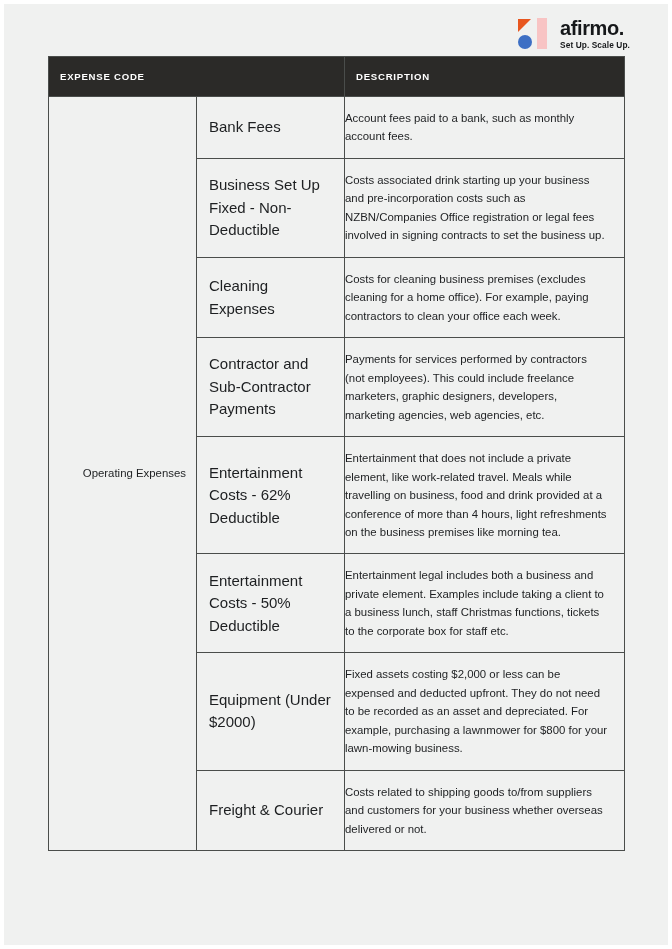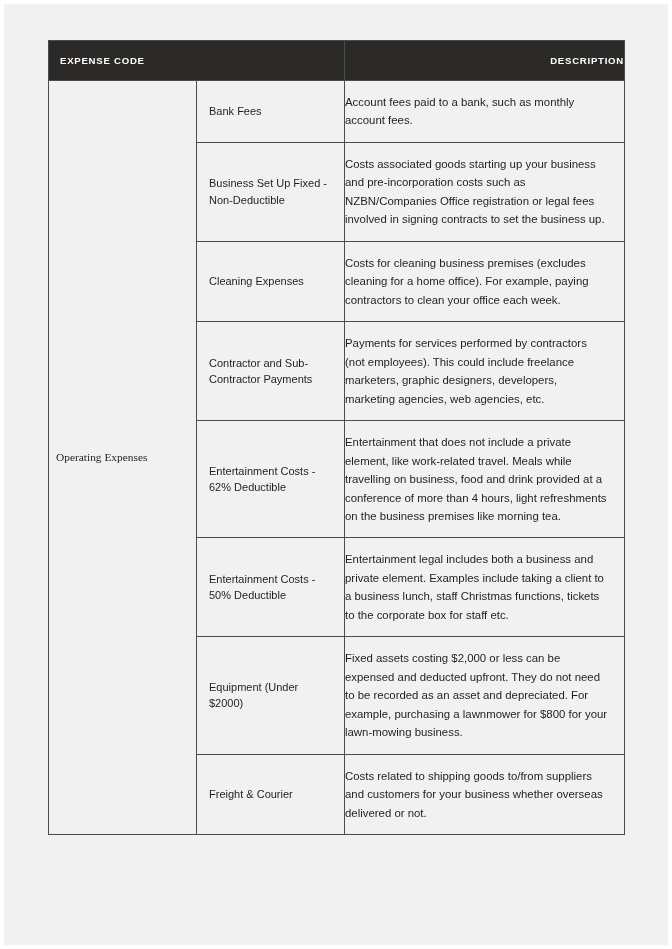--- a/index.html
+++ b/index.html
@@ -85,21 +85,21 @@
     font-weight: bold;
     color: #16181a;
     letter-spacing: 0.1px;
     margin-top: 3px;
   }
 
   
   .table-wrap {
     position: absolute;
     left: 44px;
-    top: 36px;
+    top: 52px;
     width: 576px;
   }
   table.expense-table {
     width: 576px;
     border-collapse: collapse;
     table-layout: fixed;
     background: #f0f1f0;
   }
   table.expense-table th,
   table.expense-table td {
@@ -112,69 +112,79 @@
     color: #ffffff;
     font-size: 9.6px;
     font-weight: bold;
     letter-spacing: 0.75px;
     text-align: left;
     padding: 14px 0 14px 11px;
     border-color: #2b2a28;
     height: 40px;
   }
   th.col-code   { width: 296px; }
-  th.col-desc   { width: 280px; text-align: right; }
+  th.col-desc   { width: 280px; }
 
   td.group-cell {
     width: 111px;
     font-size: 11.4px;
     color: #1d1f21;
     line-height: 1.45;
     padding: 10px 10px 10px 7px;
-    text-align: left;
-    font-family: Liberation Serif, serif;
+    text-align: right;
   }
   td.name-cell {
     width: 175px;
-    font-size: 11px;
+    font-size: 15px;
     color: #1d1f21;
     line-height: 1.5;
     padding: 12px 12px 12px 12px;
   }
   td.desc-cell {
     width: 290px;
     font-size: 11.4px;
     color: #1d1f21;
     line-height: 1.62;
     padding: 12px 16px 12px 0;
   }
 </style>
 </head>
 <body>
 
 <div class="page">
 
+  <div class="brand">
+    <div class="logo-mark">
+      <div class="logo-tri"></div>
+      <div class="logo-circle"></div>
+      <div class="logo-bar"></div>
+    </div>
+    <div class="logo-text">
+      <div class="logo-word"><span>afirmo</span><span class="dot">.</span></div>
+      <div class="logo-tag">Set Up. Scale Up.</div>
+    </div>
+  </div>
 
   <div class="table-wrap">
     <table class="expense-table">
       <thead>
         <tr>
           <th class="col-code" colspan="2">EXPENSE CODE</th>
           <th class="col-desc">DESCRIPTION</th>
         </tr>
       </thead>
       <tbody>
         <tr>
           <td class="group-cell" rowspan="8">Operating Expenses</td>
           <td class="name-cell">Bank Fees</td>
           <td class="desc-cell">Account fees paid to a bank, such as monthly account fees.</td>
         </tr>
         <tr>
           <td class="name-cell">Business Set Up Fixed - Non-Deductible</td>
-          <td class="desc-cell">Costs associated goods starting up your business and pre-incorporation costs such as NZBN/Companies Office registration or legal fees involved in signing contracts to set the business up.</td>
+          <td class="desc-cell">Costs associated drink starting up your business and pre-incorporation costs such as NZBN/Companies Office registration or legal fees involved in signing contracts to set the business up.</td>
         </tr>
         <tr>
           <td class="name-cell">Cleaning Expenses</td>
           <td class="desc-cell">Costs for cleaning business premises (excludes cleaning for a home office). For example, paying contractors to clean your office each week.</td>
         </tr>
         <tr>
           <td class="name-cell">Contractor and Sub-Contractor Payments</td>
           <td class="desc-cell">Payments for services performed by contractors (not employees). This could include freelance marketers, graphic designers, developers, marketing agencies, web agencies, etc.</td>
         </tr>
         <tr>

